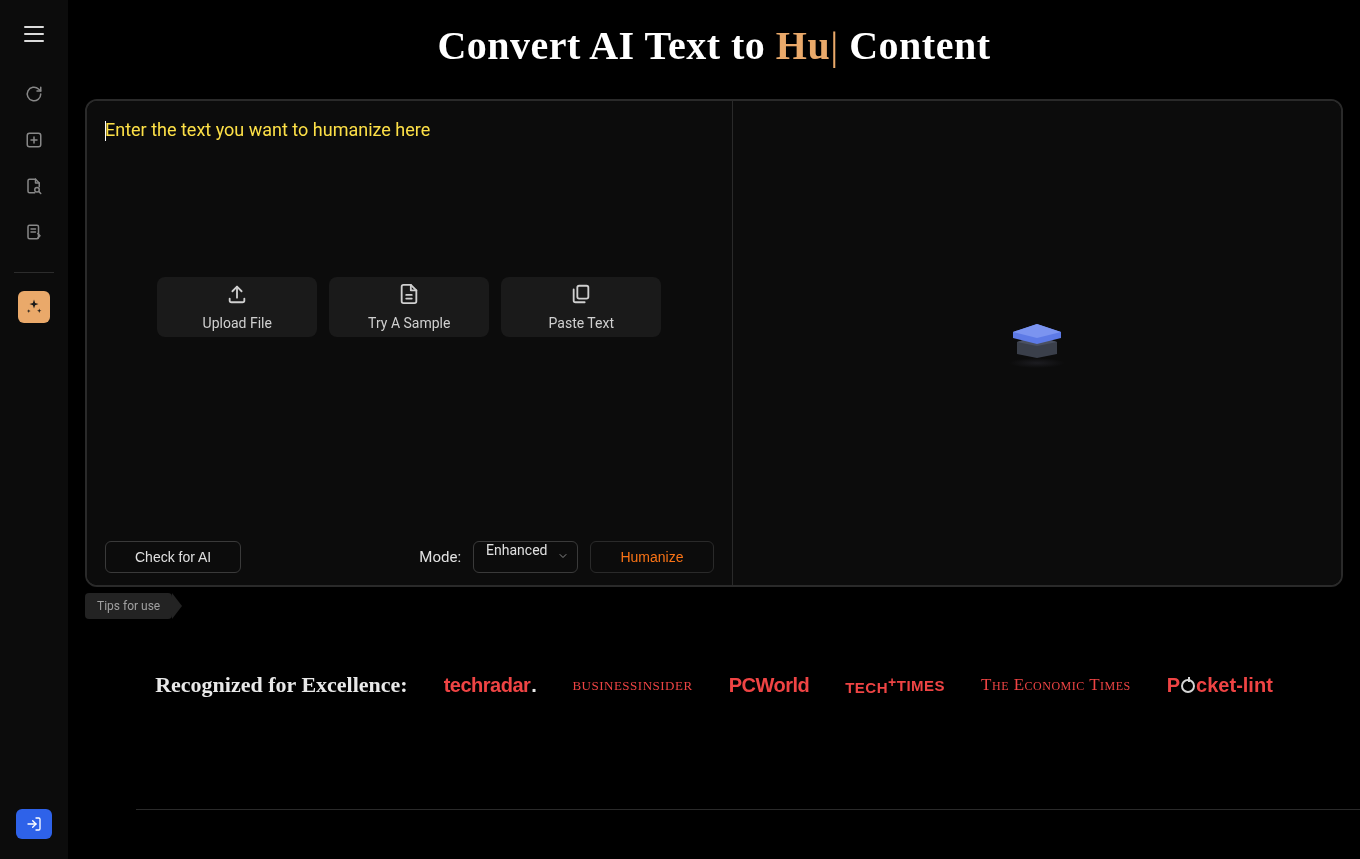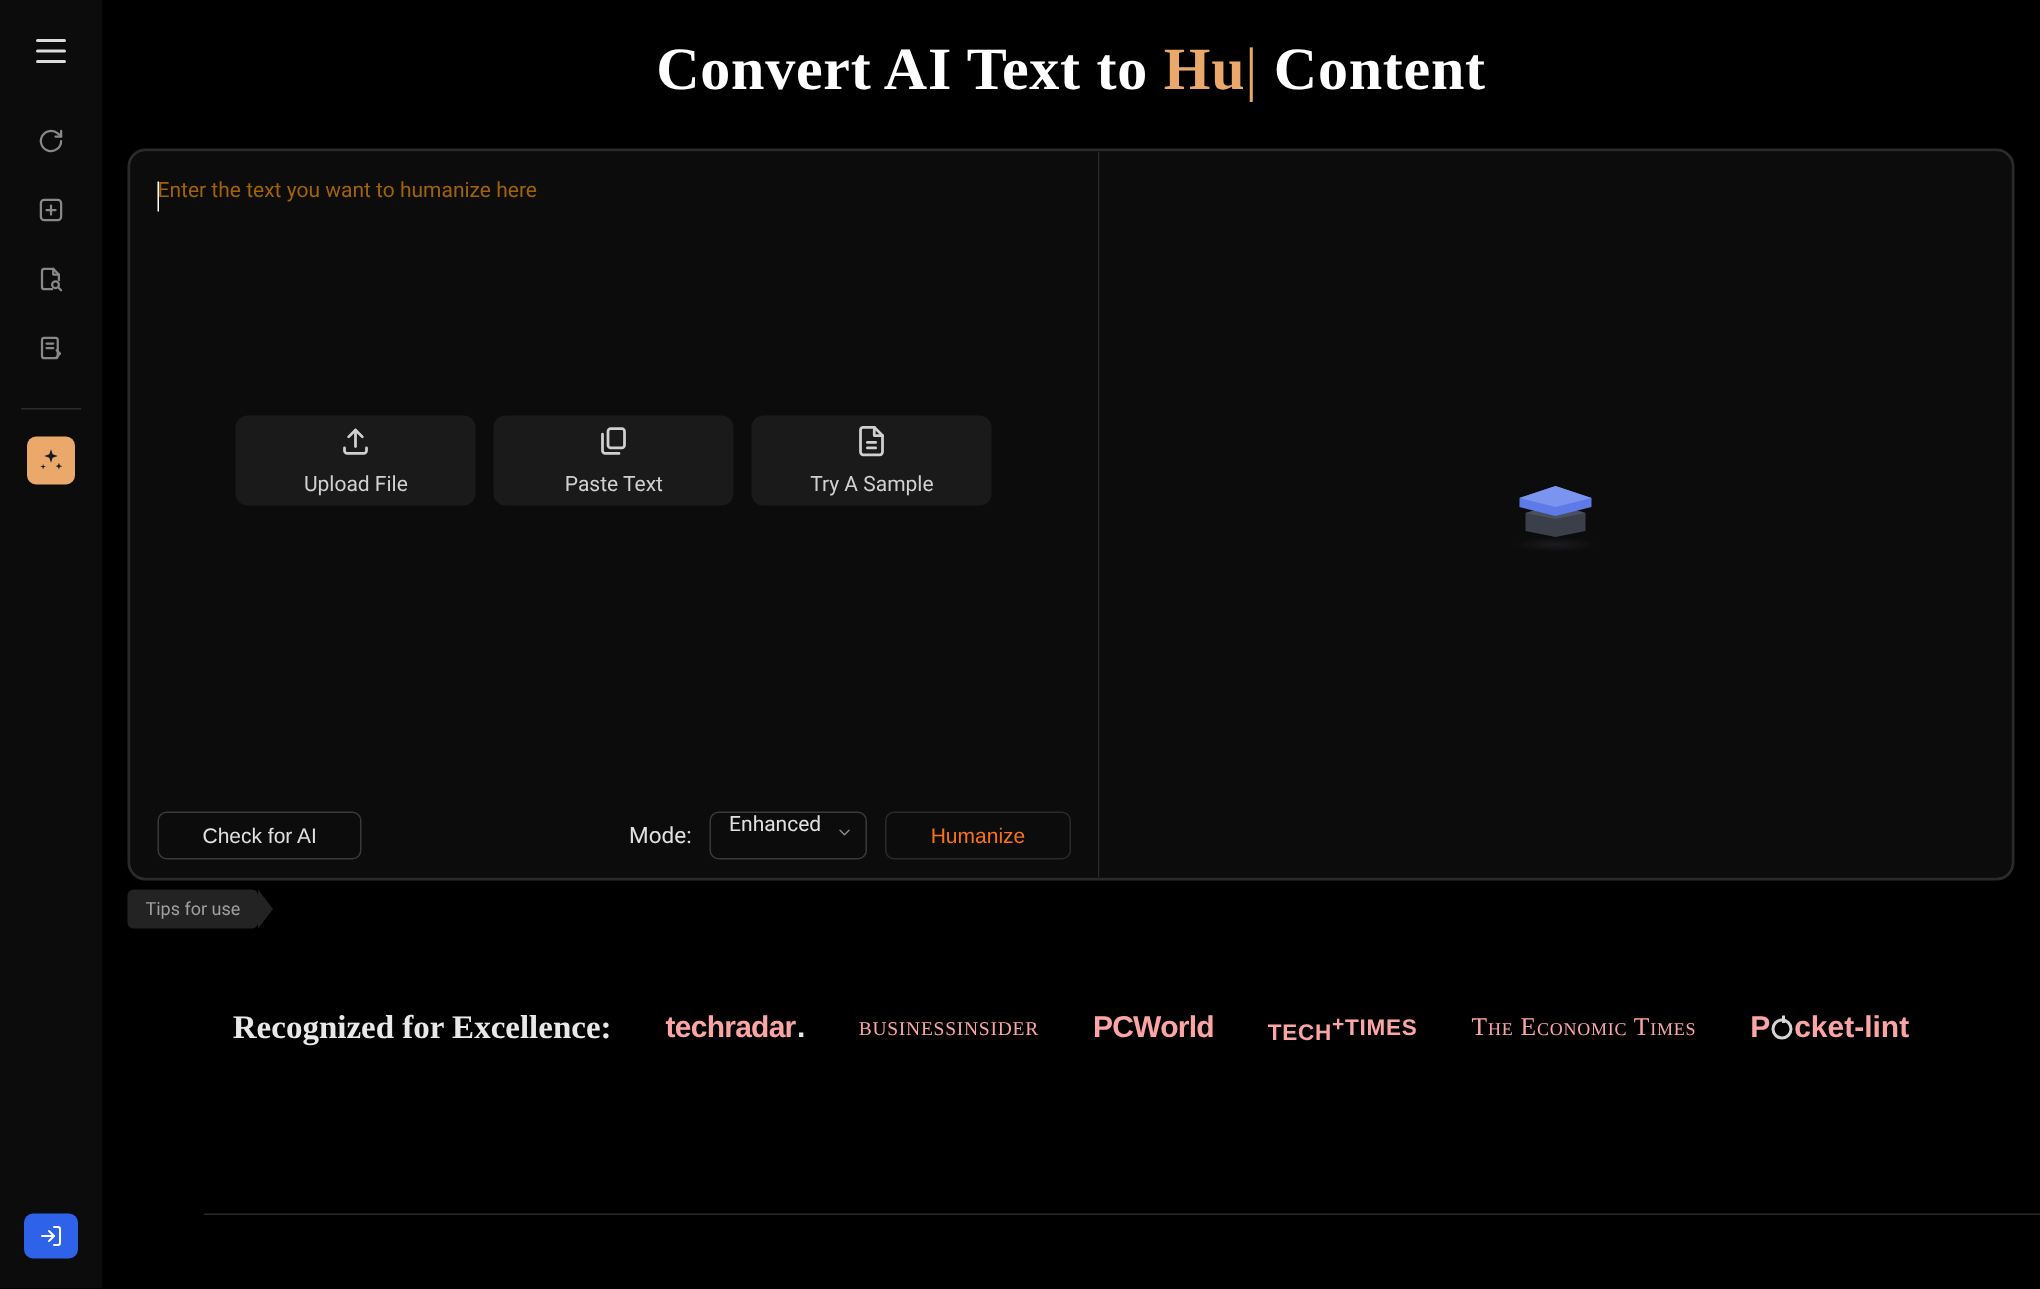--- a/index.html
+++ b/index.html
@@ -136,22 +136,22 @@
   }
 
   .input-area {
     flex: 1;
     position: relative;
   }
   .placeholder {
     position: absolute;
     top: 0;
     left: 0;
-    color: #a16207;
-    font-size: 14px;
+    color: #fde047;
+    font-size: 18px;
   }
   .text-cursor {
     position: absolute;
     top: 2px;
     left: 0;
     width: 1px;
     height: 20px;
     background: #fff;
   }
 
@@ -299,21 +299,21 @@
     align-items: center;
     gap: 36px;
   }
   .recognized .label {
     font-size: 22px;
     font-weight: 700;
     color: #e8e8e8;
     font-family: Georgia, "Times New Roman", serif;
   }
   .brand {
-    color: #fca5a5;
+    color: #ef4444;
     display: flex;
     align-items: center;
     justify-content: center;
     height: 40px;
   }
   .brand.techradar { font-family: Arial, sans-serif; font-weight: 700; font-size: 20px; letter-spacing: -0.5px; text-transform: lowercase; }
   .brand.techradar::after { content: "."; color: #e8e8e8; margin-left: 1px; }
   .brand.bi { font-family: Georgia, serif; font-weight: 400; font-size: 13px; line-height: 1; letter-spacing: 0.5px; text-align: center; text-transform: uppercase; justify-content: space-between; }
   .brand.pcworld { font-family: "Segoe UI", Arial, sans-serif; font-weight: 700; font-size: 20px; letter-spacing: -0.5px; }
   .brand.techtimes { font-family: "Segoe UI", Arial, sans-serif; font-weight: 700; font-size: 15px; line-height: 1; text-align: center; letter-spacing: 0.5px; }
@@ -409,33 +409,33 @@
           <div class="action-card">
             <svg viewBox="0 0 24 24" stroke-width="2" stroke-linecap="round" stroke-linejoin="round">
                 <path d="M4 17v2a2 2 0 0 0 2 2h12a2 2 0 0 0 2-2v-2"></path>
                 <polyline points="7 9 12 4 17 9"></polyline>
                 <line x1="12" y1="4" x2="12" y2="16"></line>
               </svg>
             <span>Upload File</span>
           </div>
           <div class="action-card">
             <svg viewBox="0 0 24 24" stroke-width="2" stroke-linecap="round" stroke-linejoin="round">
-                <rect x="8" y="3" width="12" height="14" rx="2"></rect>
-                <path d="M4 7v12a2 2 0 0 0 2 2h10"></path>
-              </svg>
-            <span>Paste Text</span>
-          </div>
-          <div class="action-card">
-            <svg viewBox="0 0 24 24" stroke-width="2" stroke-linecap="round" stroke-linejoin="round">
                 <path d="M14 2H6a2 2 0 0 0-2 2v16a2 2 0 0 0 2 2h12a2 2 0 0 0 2-2V8z"></path>
                 <polyline points="14 2 14 8 20 8"></polyline>
                 <line x1="9" y1="13" x2="15" y2="13"></line>
                 <line x1="9" y1="17" x2="15" y2="17"></line>
               </svg>
             <span>Try A Sample</span>
+          </div>
+          <div class="action-card">
+            <svg viewBox="0 0 24 24" stroke-width="2" stroke-linecap="round" stroke-linejoin="round">
+                <rect x="8" y="3" width="12" height="14" rx="2"></rect>
+                <path d="M4 7v12a2 2 0 0 0 2 2h10"></path>
+              </svg>
+            <span>Paste Text</span>
           </div>
         </div>
       </div>
 
       <div class="bottom-controls">
         <div class="left-ctrl">
           <button class="btn">Check for AI</button>
         </div>
         <div class="right-ctrl">
           <span class="mode-label">Mode:</span>

